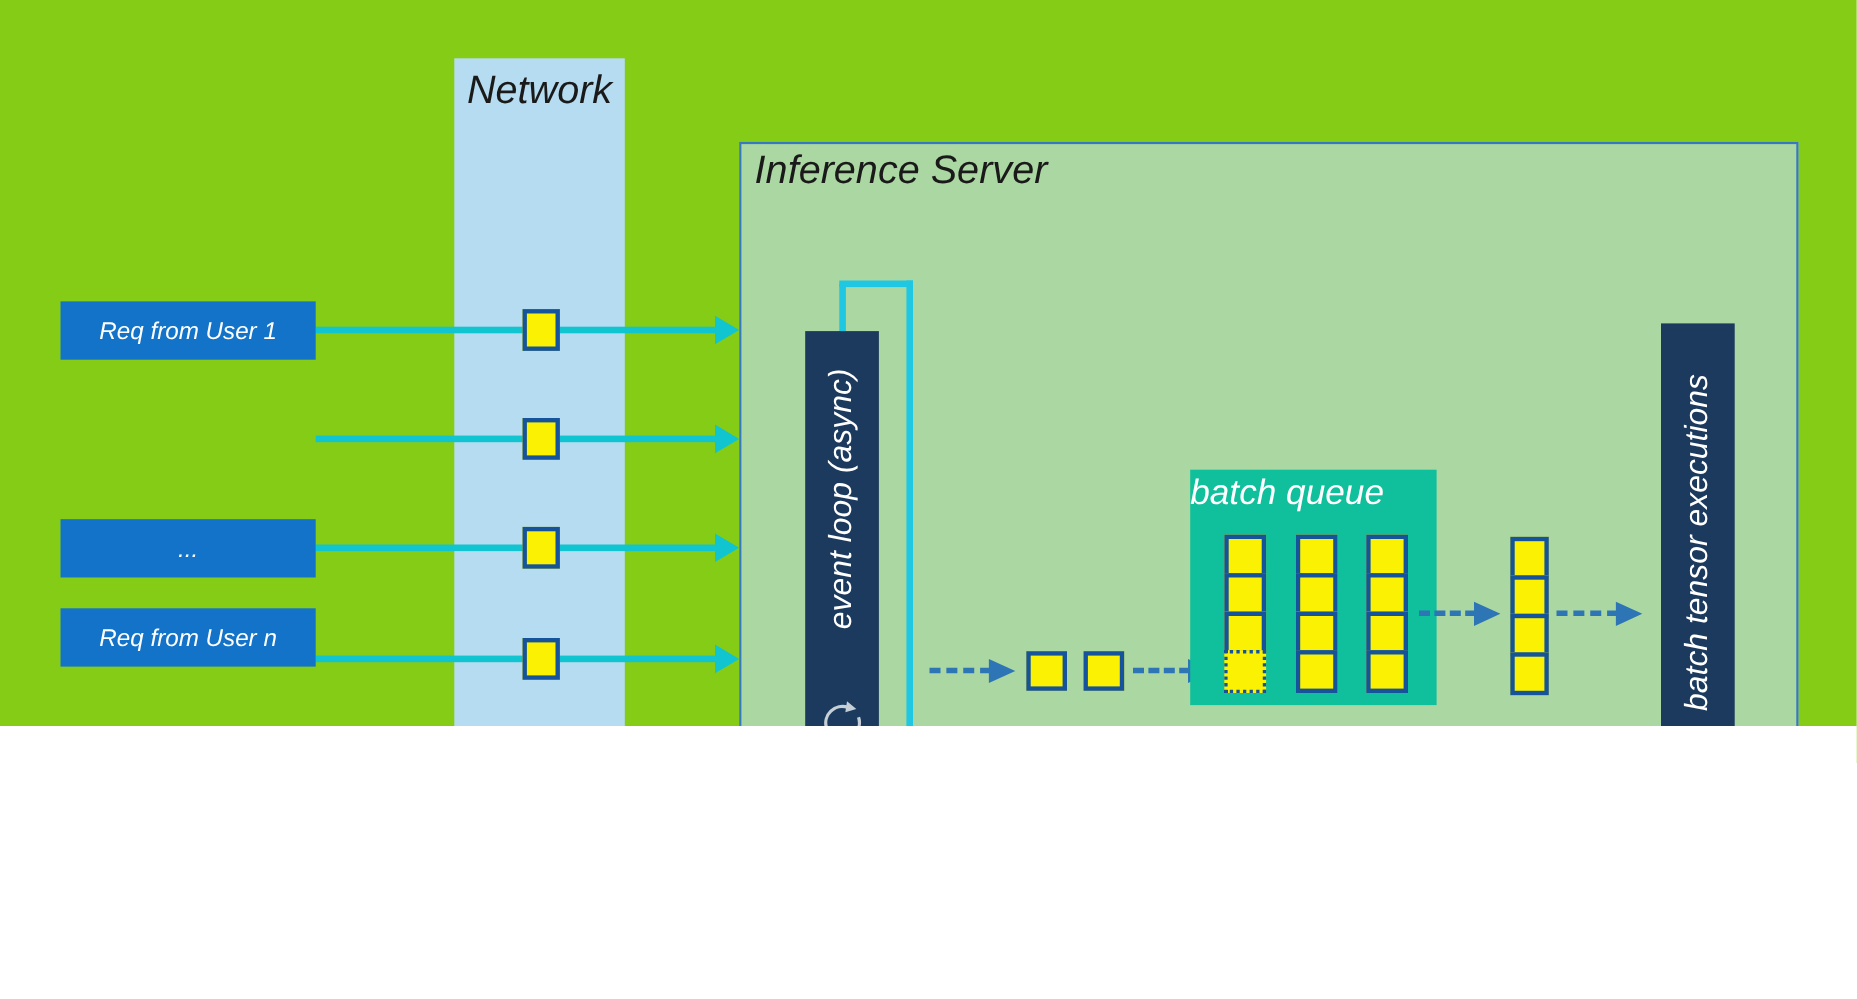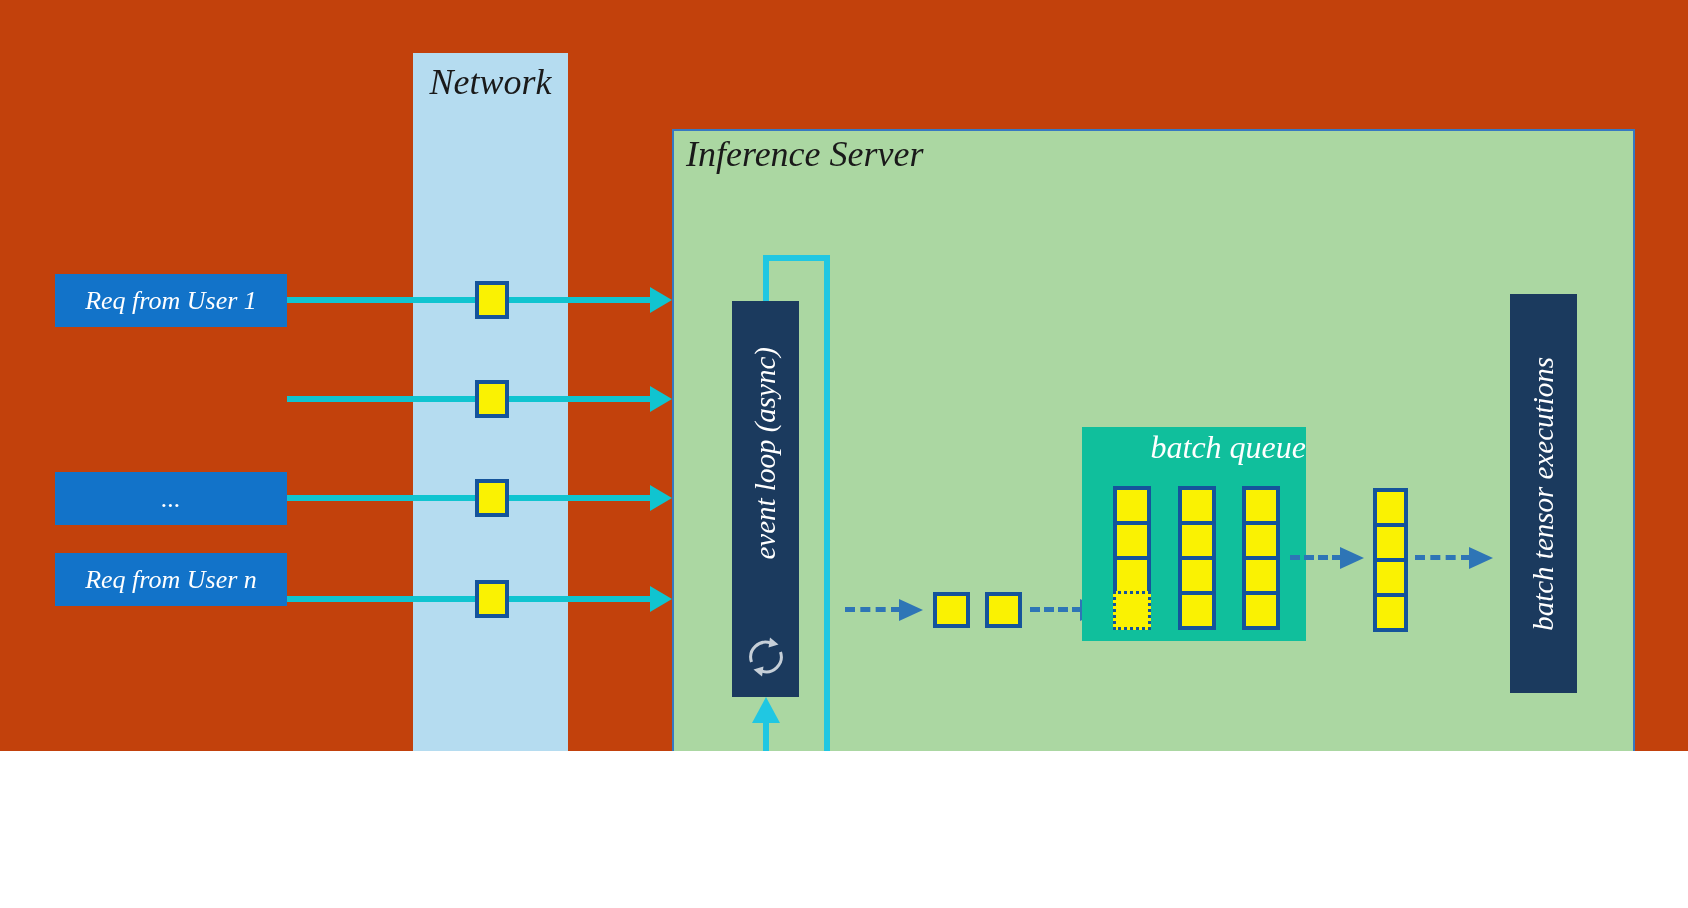--- a/index.html
+++ b/index.html
@@ -1,26 +1,26 @@
 <!DOCTYPE html>
 <html><head>
 <meta charset="utf-8">
 <style>
   html,body{margin:0;padding:0;background:#ffffff;}
   #canvas{
-    position:relative;width:1688px;height:751px;background:#c2410c;overflow:hidden;
-    font-family:Liberation Serif, serif;
+    position:relative;width:1688px;height:660px;background:#84cc16;overflow:hidden;
+    font-family:Liberation Sans, sans-serif;
   }
   
   .band{position:absolute;left:413px;top:53px;width:155px;height:800px;background:#B5DCF0;z-index:0;}
   .band-label{margin-top:8px;text-align:center;font-style:italic;font-size:36px;color:#1a1a1a;}
   
   .req-box{position:absolute;left:55px;width:232px;height:53px;background:#1273C9;z-index:2;
            display:flex;align-items:center;justify-content:center;}
-  .req-box span{color:#ffffff;font-style:italic;font-size:26px;white-space:nowrap;}
+  .req-box span{color:#ffffff;font-style:italic;font-size:22px;white-space:nowrap;}
   .req-line{position:absolute;left:287px;width:365px;height:6px;background:#10C4D0;z-index:1;}
   .req-head{position:absolute;left:650px;width:0;height:0;z-index:1;
             border-top:13px solid transparent;border-bottom:13px solid transparent;border-left:22px solid #10C4D0;}
   .pkt{position:absolute;background:#FAF202;border:4px solid #15549B;box-sizing:border-box;z-index:3;}
   .net-pkt{left:475px;width:34px;height:38px;}
   
   .server{position:absolute;left:672px;top:129px;width:963px;height:669px;box-sizing:border-box;
           background:#ABD7A2;border:2px solid #3778C2;z-index:0;}
   .server-title{position:absolute;left:12px;top:2px;font-style:italic;font-size:36px;color:#1a1a1a;}
   
@@ -34,21 +34,21 @@
   
   .loopseg{position:absolute;background:#20C7E2;z-index:1;}
   .loop-head{position:absolute;left:752px;top:697px;width:0;height:0;z-index:1;
              border-left:14px solid transparent;border-right:14px solid transparent;border-bottom:26px solid #20C7E2;}
   
   .dash{position:absolute;height:0;border-top:5px dashed #2E75B6;z-index:1;}
   .dhead{position:absolute;width:0;height:0;z-index:1;
          border-top:11px solid transparent;border-bottom:11px solid transparent;border-left:24px solid #2E75B6;}
   
   .bq{position:absolute;left:1082px;top:427px;width:224px;height:214px;background:#10BF9C;z-index:1;}
-  .bq-title{margin-top:2px;text-align:right;color:#ffffff;font-style:italic;font-size:32px;}
+  .bq-title{margin-top:2px;text-align:left;color:#ffffff;font-style:italic;font-size:32px;}
   .qcell{width:38px;height:39px;}
   .scell{width:35px;height:39px;}
   .dotted{border-style:dotted;border-width:3px;}
 </style>
 </head>
 <body>
 
 <div id="canvas">
 
   <div class="band">

